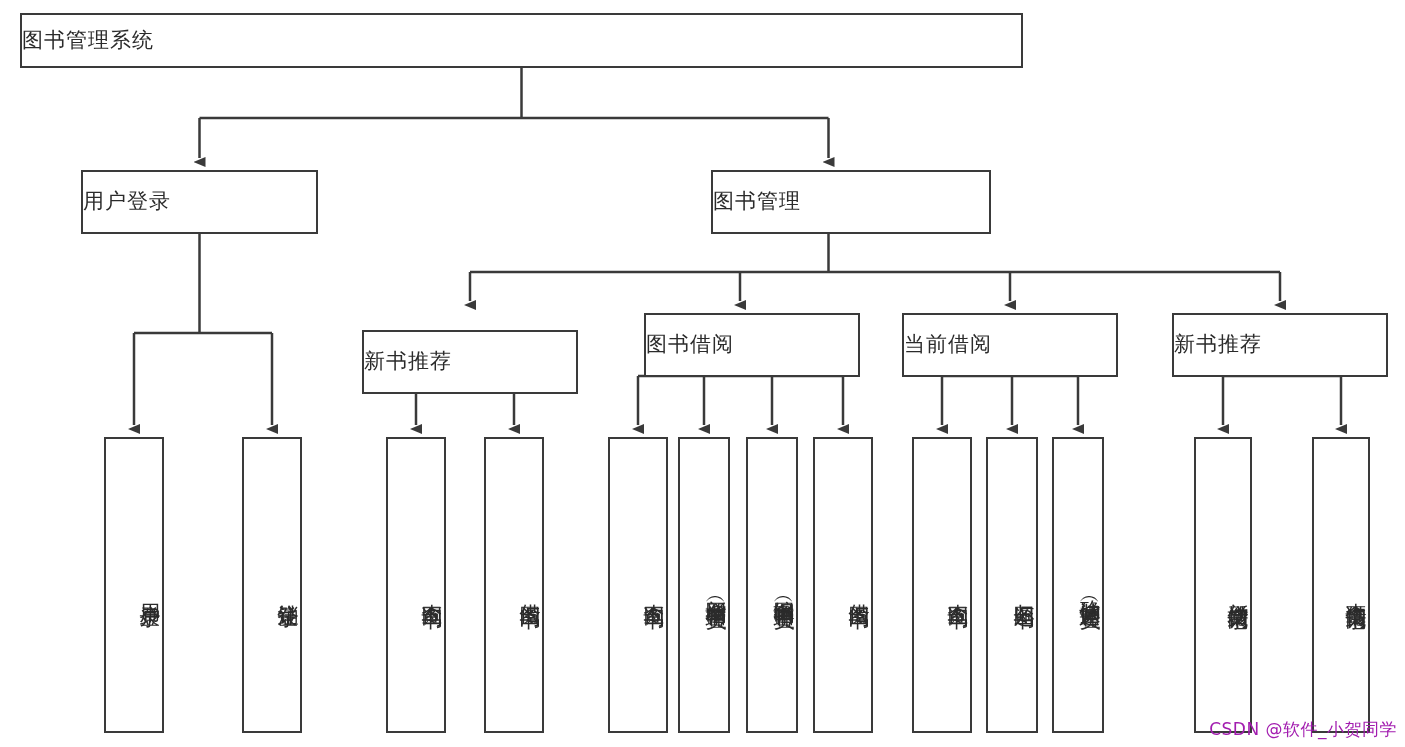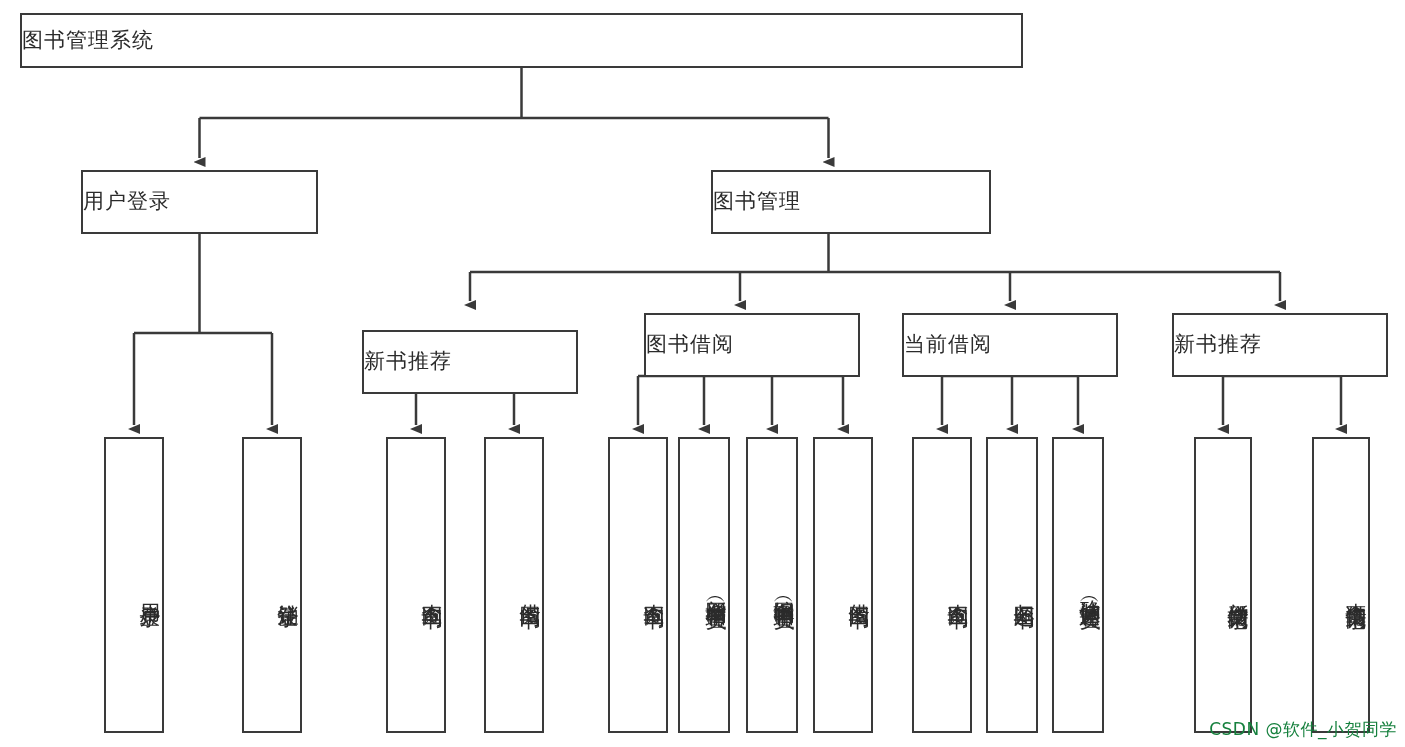--- a/index.html
+++ b/index.html
@@ -53,21 +53,21 @@
     writing-mode: vertical-rl;
     text-orientation: upright;
     display: block;
     white-space: nowrap;
   }
   #watermark {
     position: absolute;
     right: 8px;
     bottom: 6px;
     font-size: 17px;
-    color: #15803d;
+    color: #a21caf;
     letter-spacing: 0.5px;
     white-space: nowrap;
     user-select: none;
   }
 </style>
 </head>
 <body>
 
 <div id="canvas">
 

